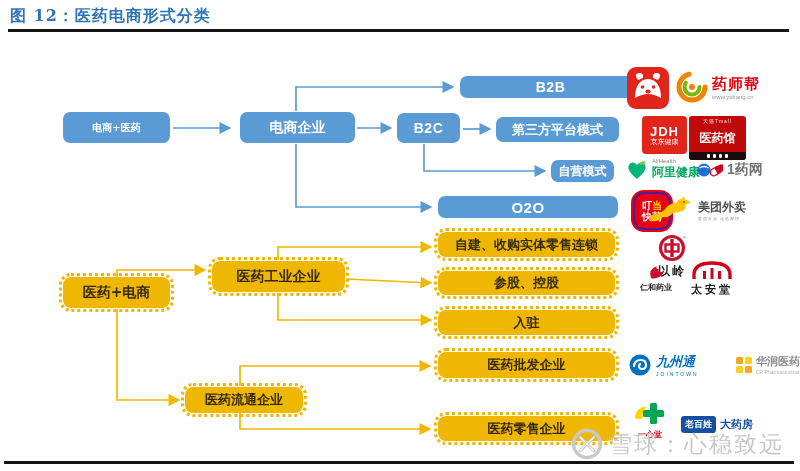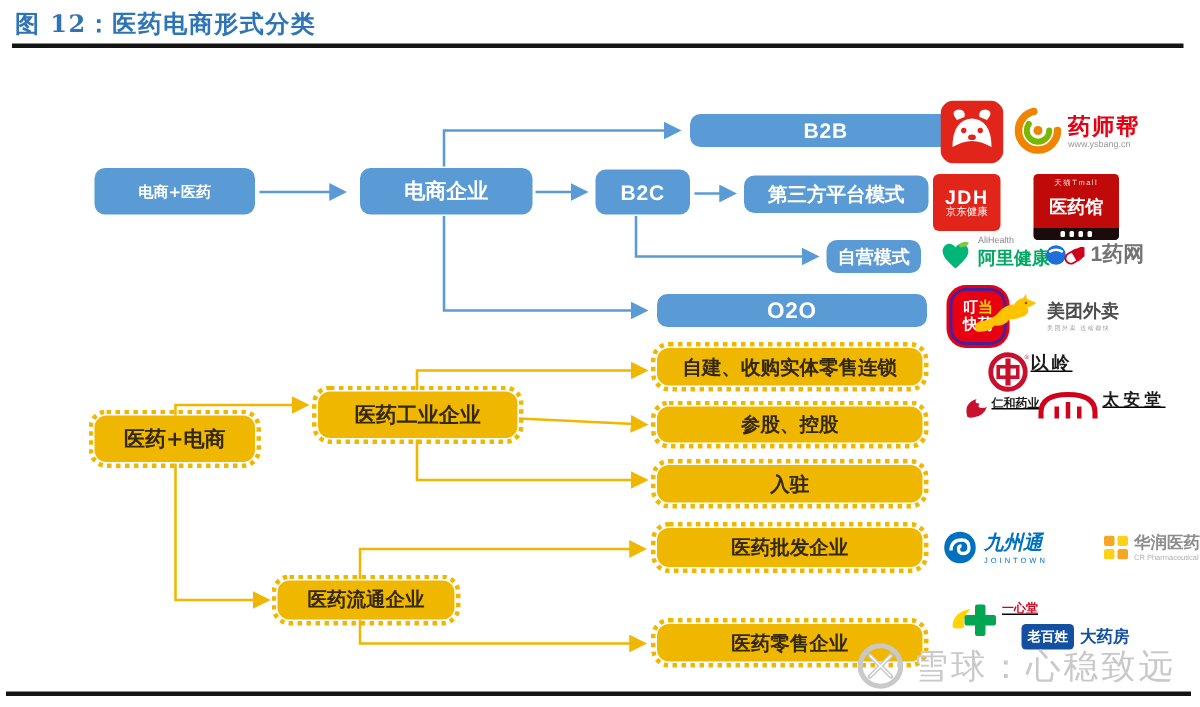--- a/index.html
+++ b/index.html
@@ -22,21 +22,21 @@
   .cjk{font-family:"DejaVu Serif",serif;}
   .lat{font-family:"Liberation Sans",sans-serif;letter-spacing:.5px;}
 
   
   .ybox{position:absolute;background:#EFB700;border-radius:8px;color:#33290a;font-weight:bold;
         display:flex;align-items:center;justify-content:center;box-sizing:border-box;
         outline:3px dotted #EFB700;outline-offset:1px;font-family:"DejaVu Serif",serif;}
 
   
   .logo{position:absolute;display:flex;align-items:center;gap:4px;}
-  .vlogo{position:absolute;display:flex;flex-direction:row;gap:1px;text-decoration:underline;}
+  .vlogo{position:absolute;display:flex;flex-direction:column;align-items:center;gap:1px;}
 
   .jd-box{width:42px;height:42px;}
   .jdh-box{width:45px;height:38px;background:#E1251B;border-radius:4px;color:#fff;
            display:flex;flex-direction:column;align-items:center;justify-content:center;line-height:1.05;}
   .jdh-abbr{font-size:13px;font-weight:bold;letter-spacing:1px;}
   .jdh-sub{font-size:7px;}
   .tm-box{width:57px;height:44px;background:#C00A0A;border-radius:3px;color:#fff;overflow:hidden;
           display:flex;flex-direction:column;align-items:center;justify-content:space-between;}
   .tm-top{font-size:5px;color:#ffd9d9;margin-top:2px;letter-spacing:1px;}
   .tm-main{font-size:12px;font-weight:bold;}
@@ -149,21 +149,21 @@
       <circle cx="16" cy="16" r="13" fill="none" stroke="#F08300" stroke-width="5" stroke-dasharray="58 24" stroke-linecap="round"></circle>
       <circle cx="16" cy="16" r="7.5" fill="none" stroke="#7AB800" stroke-width="4" stroke-dasharray="28 20" stroke-linecap="round"></circle>
       <circle cx="16" cy="16" r="3" fill="#F08300"></circle>
     </svg>
     <div>
       <div class="ysb-name">药师帮</div>
       <div class="ysb-site">www.ysbang.cn</div>
     </div>
   </div>
 
-  <div class="logo" style="left:622px;top:116px;text-align:center;">
+  <div class="logo" style="left:642px;top:116px;text-align:center;">
     <div class="jdh-box">
       <div class="jdh-abbr">JDH</div>
       <div class="jdh-sub">京东健康</div>
     </div>
   </div>
 
   <div class="logo" style="left:689px;top:116px;">
     <div class="tm-box">
       <div class="tm-top">天猫Tmall</div>
       <div class="tm-main">医药馆</div>

